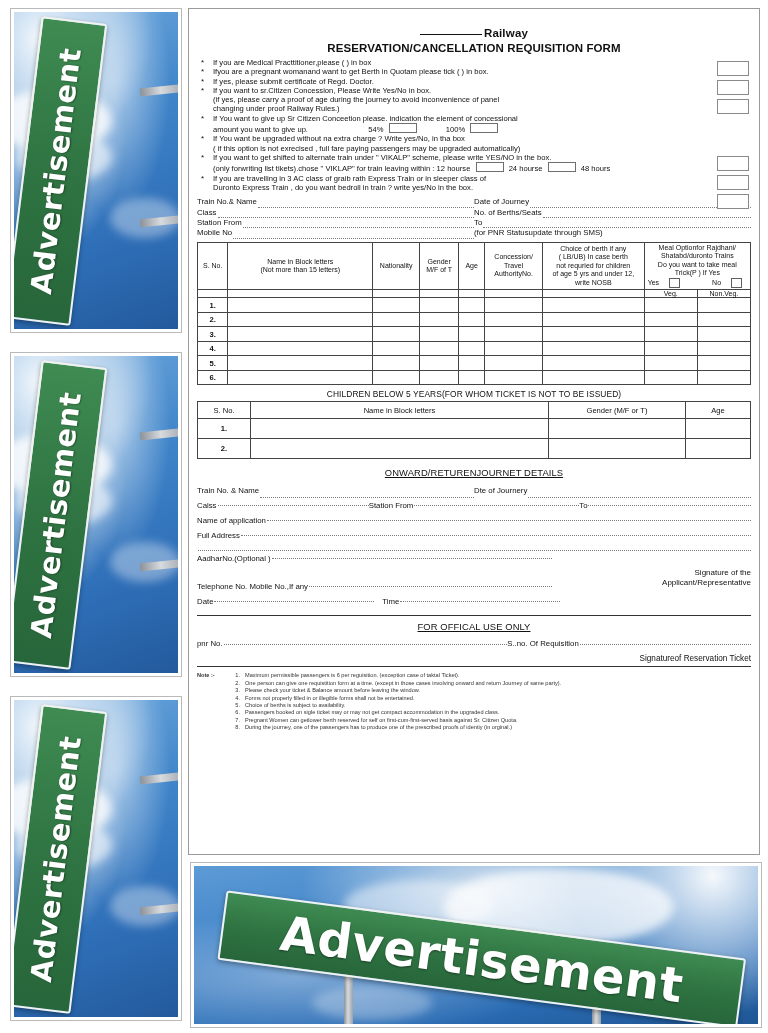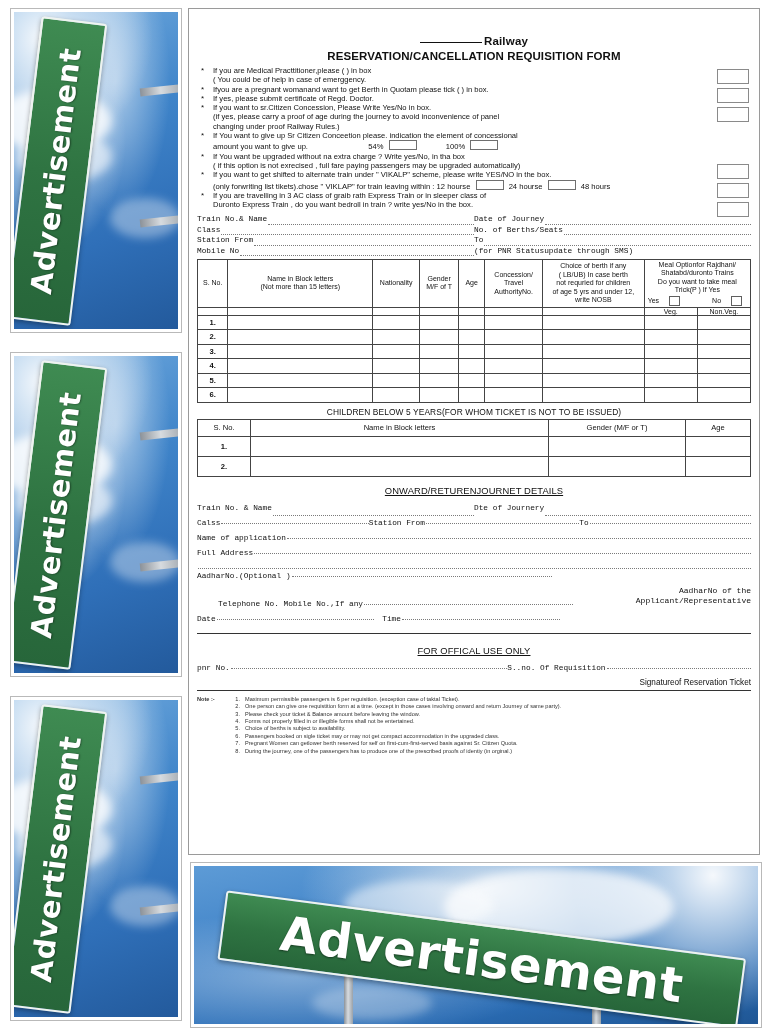--- a/index.html
+++ b/index.html
@@ -26,40 +26,40 @@
   .signboard{position:absolute;background:linear-gradient(180deg,#3f8b52 0%,#2f7442 50%,#27663a 100%);
              border:2px solid #eef3ef;border-radius:3px;
              box-shadow:0 2px 5px rgba(0,0,0,.35);
              display:flex;align-items:center;justify-content:center;}
   .signtext{color:#fff;font-weight:bold;letter-spacing:.5px;white-space:nowrap;
             text-shadow:0 1px 2px rgba(0,0,0,.45);font-family:"DejaVu Sans",sans-serif;}
 
   
   #form-sheet{position:absolute;left:188px;top:8px;width:572px;height:847px;
               border:1px solid #9a9a9a;background:#fff;box-sizing:border-box;
-              padding:10px 8px 4px 8px;}
+              padding:2px 8px 4px 8px;}
 
   .title-rail{text-align:center;font-size:11.5px;font-weight:bold;margin-top:16px;letter-spacing:.2px;}
   .title-rail .blank{border-bottom:1.6px solid #111;display:inline-block;width:62px;
                      vertical-align:2px;margin-right:2px;}
   .title-main{text-align:center;font-size:11.5px;font-weight:bold;margin-top:3px;letter-spacing:.1px;}
 
   
   .bullets{margin-top:4px;font-size:7.6px;line-height:9.3px;position:relative;}
   .brow{display:flex;align-items:flex-start;}
   .bstar{width:12px;flex:0 0 12px;text-align:left;padding-left:4px;font-size:8px;}
   .btext{flex:1 1 auto;}
   .bcont{padding-left:16px;}
   .inlinebox{display:inline-block;width:26px;height:8px;border:1px solid #6f6f6f;
              vertical-align:-1px;margin:0 3px;}
 
   .rbox{position:absolute;right:2px;width:30px;height:13px;border:1.2px solid #8a8a8a;background:#fff;}
 
   
-  .fields{margin-top:5px;font-size:7.8px;line-height:10.4px;font-family:Liberation Mono, monospace;}
+  .fields{margin-top:5px;font-size:7.8px;line-height:10.4px;}
   .frow{display:flex;align-items:flex-end;}
   .fl{display:flex;}
   .flab{white-space:nowrap;}
   .dots{flex:1 1 auto;border-bottom:1px dotted #7a7a7a;height:7px;margin-left:1px;}
   .half{width:50%;display:flex;align-items:flex-end;}
 
   
   table{border-collapse:collapse;width:100%;}
   .tmain{margin-top:3px;border:1.4px solid #222;font-size:7px;}
   .tmain td,.tmain th{border:1px solid #444;padding:0;text-align:center;vertical-align:middle;}
@@ -170,21 +170,20 @@
       <div class="rbox" style="top:22px;"></div>
       <div class="rbox" style="top:41px;"></div>
       <div class="rbox" style="top:98px;"></div>
       <div class="rbox" style="top:117px;"></div>
       <div class="rbox" style="top:136px;"></div>
 
       <div class="brow">
         <span class="bstar">*</span>
         <span class="btext">If you are Medical Practtitioner,please (  ) in box</span>
       </div>
-      <div class="bcont">( You could be of help in case of emerggency.</div>
 
       <div class="brow">
         <span class="bstar">*</span>
         <span class="btext">Ifyou are a pregnant womanand want to get Berth in Quotam please tick (  )  in box.</span>
       </div>
       <div class="brow">
         <span class="bstar">*</span>
         <span class="btext">If yes, please submit certificate of Regd. Doctor.</span>
       </div>
       <div class="brow">
@@ -470,44 +469,44 @@
           </div>
       </div>
       <div class="frow">
         <div class="fl" style="width:64%">
             <span class="flab">AadharNo.(Optional )</span>
             <span class="dots"></span>
           </div>
         <div style="flex:1 1 auto;"></div>
       </div>
       <div class="frow" style="align-items:flex-start;">
-        <div class="fl" style="width:64%;padding-top:13px;margin-left:21px;">
+        <div class="fl" style="width:64%;padding-top:13px;">
             <span class="flab">Telephone No. Mobile No.,If any</span>
             <span class="dots"></span>
           </div>
         <div style="flex:1 1 auto;" class="sig">
-          <div>AadharNo of the</div>
+          <div>Signature of the</div>
           <div>Applicant/Representative</div>
         </div>
       </div>
       <div class="frow">
         <div class="fl" style="width:32%">
             <span class="flab">Date</span>
             <span class="dots"></span>
           </div>
         <div class="fl" style="width:32%;padding-left:8px;">
             <span class="flab">Time</span>
             <span class="dots"></span>
           </div>
         <div style="flex:1 1 auto;"></div>
       </div>
     </div>
 
     <hr class="hr-thick">
-    <div class="sectitle u" style="margin:11px 0 4px;">FOR OFFICAL USE ONLY</div>
+    <div class="sectitle u" style="margin:5px 0 4px;">FOR OFFICAL USE ONLY</div>
     <div class="fields" style="line-height:14px;">
       <div class="frow">
         <div class="fl" style="width:56%">
             <span class="flab">pnr No.</span>
             <span class="dots"></span>
           </div>
         <div class="fl" style="width:44%">
             <span class="flab">S..no. Of Requisition</span>
             <span class="dots"></span>
           </div>

